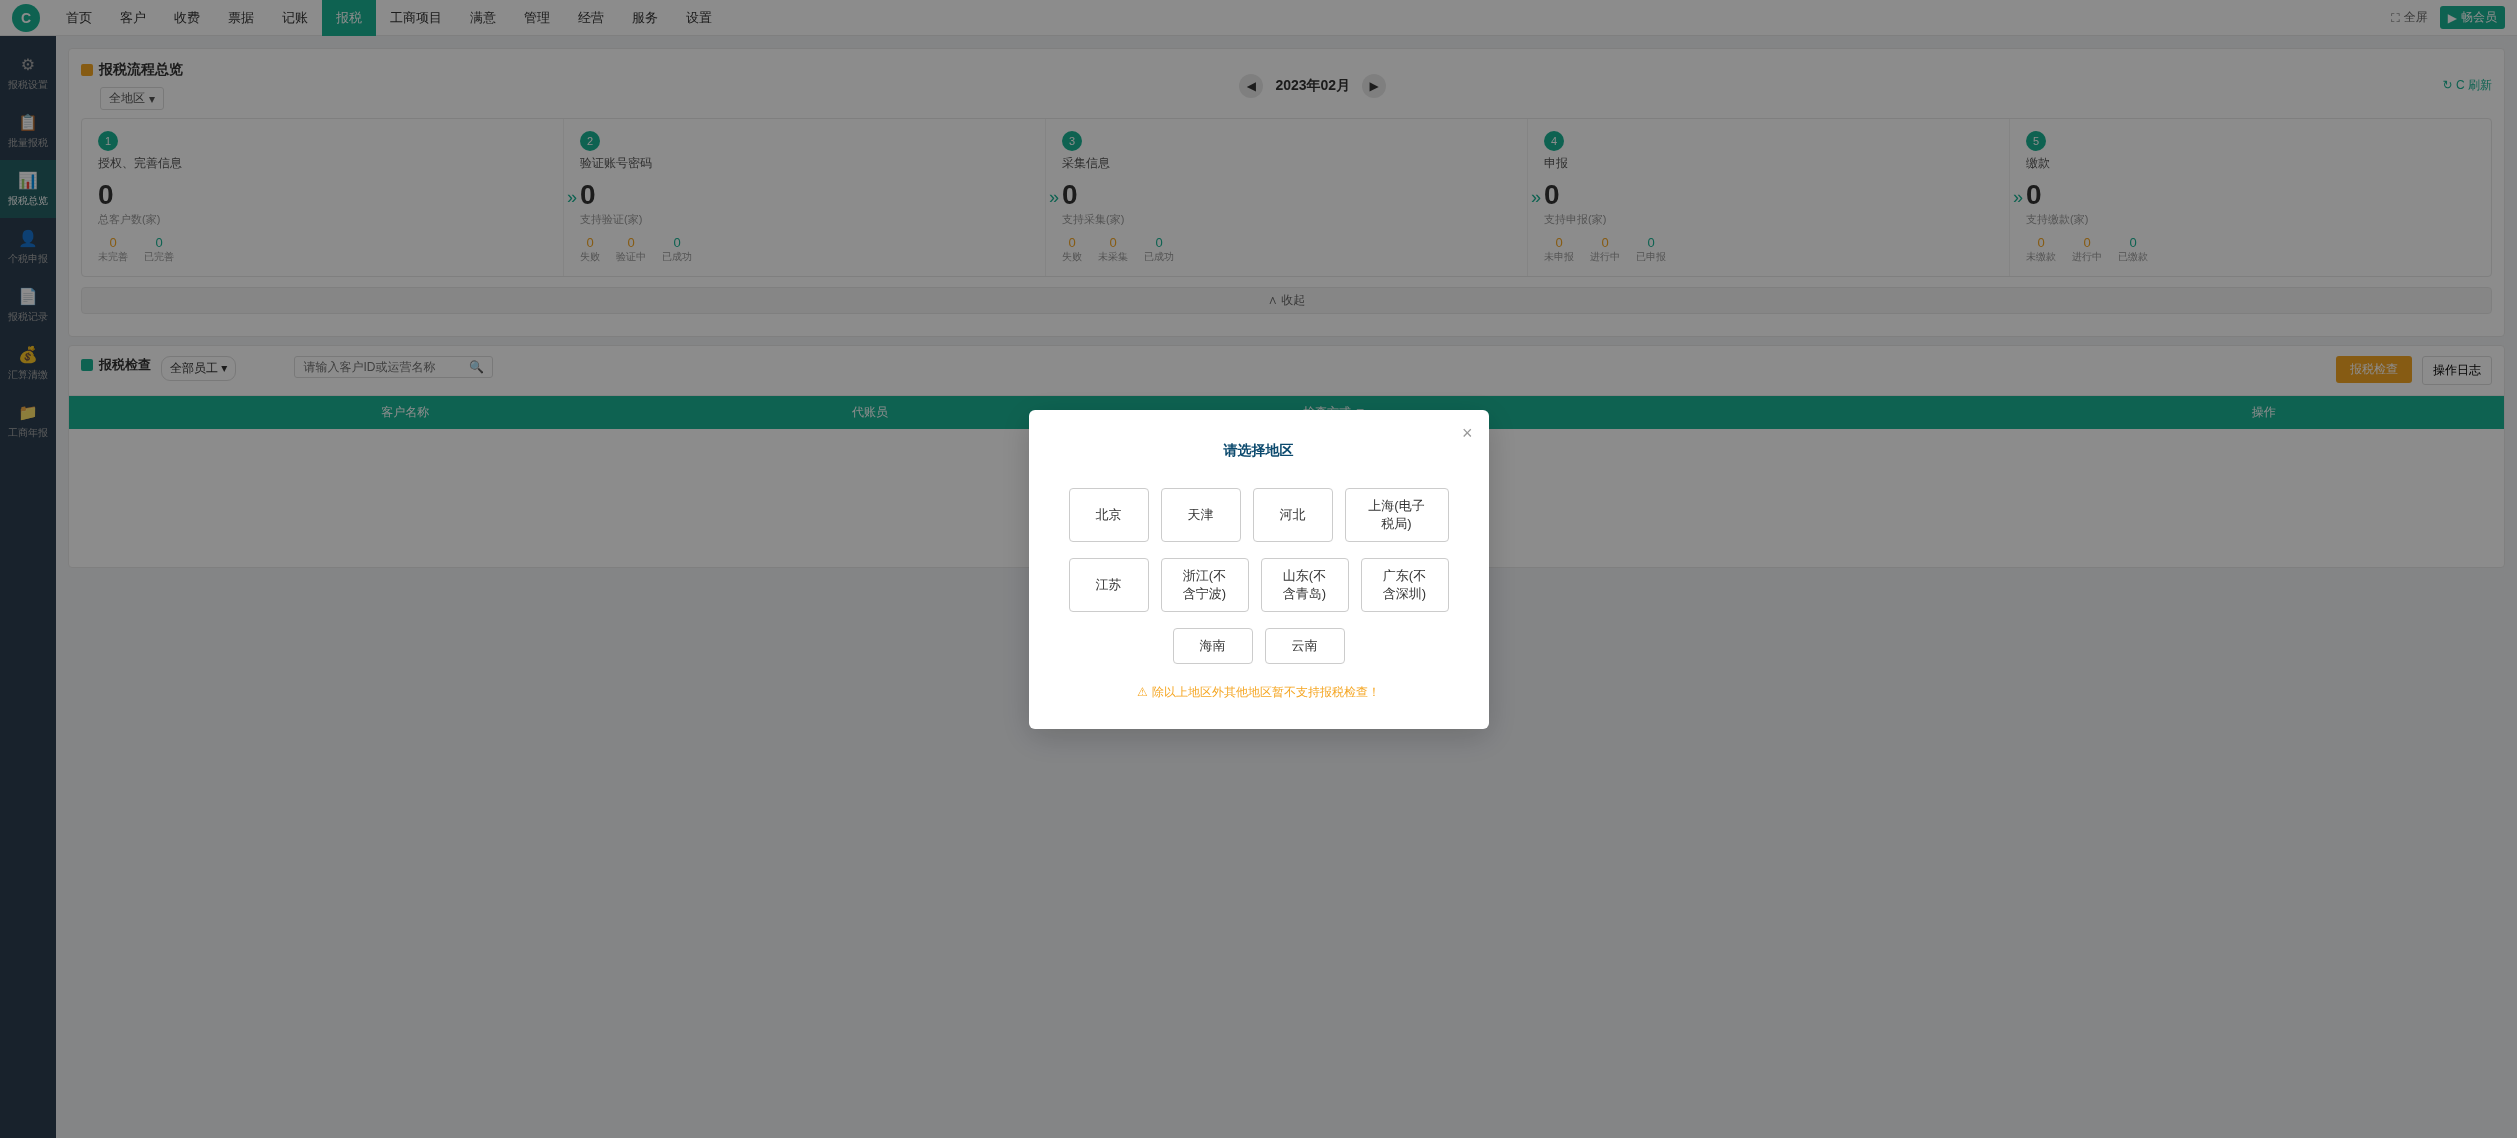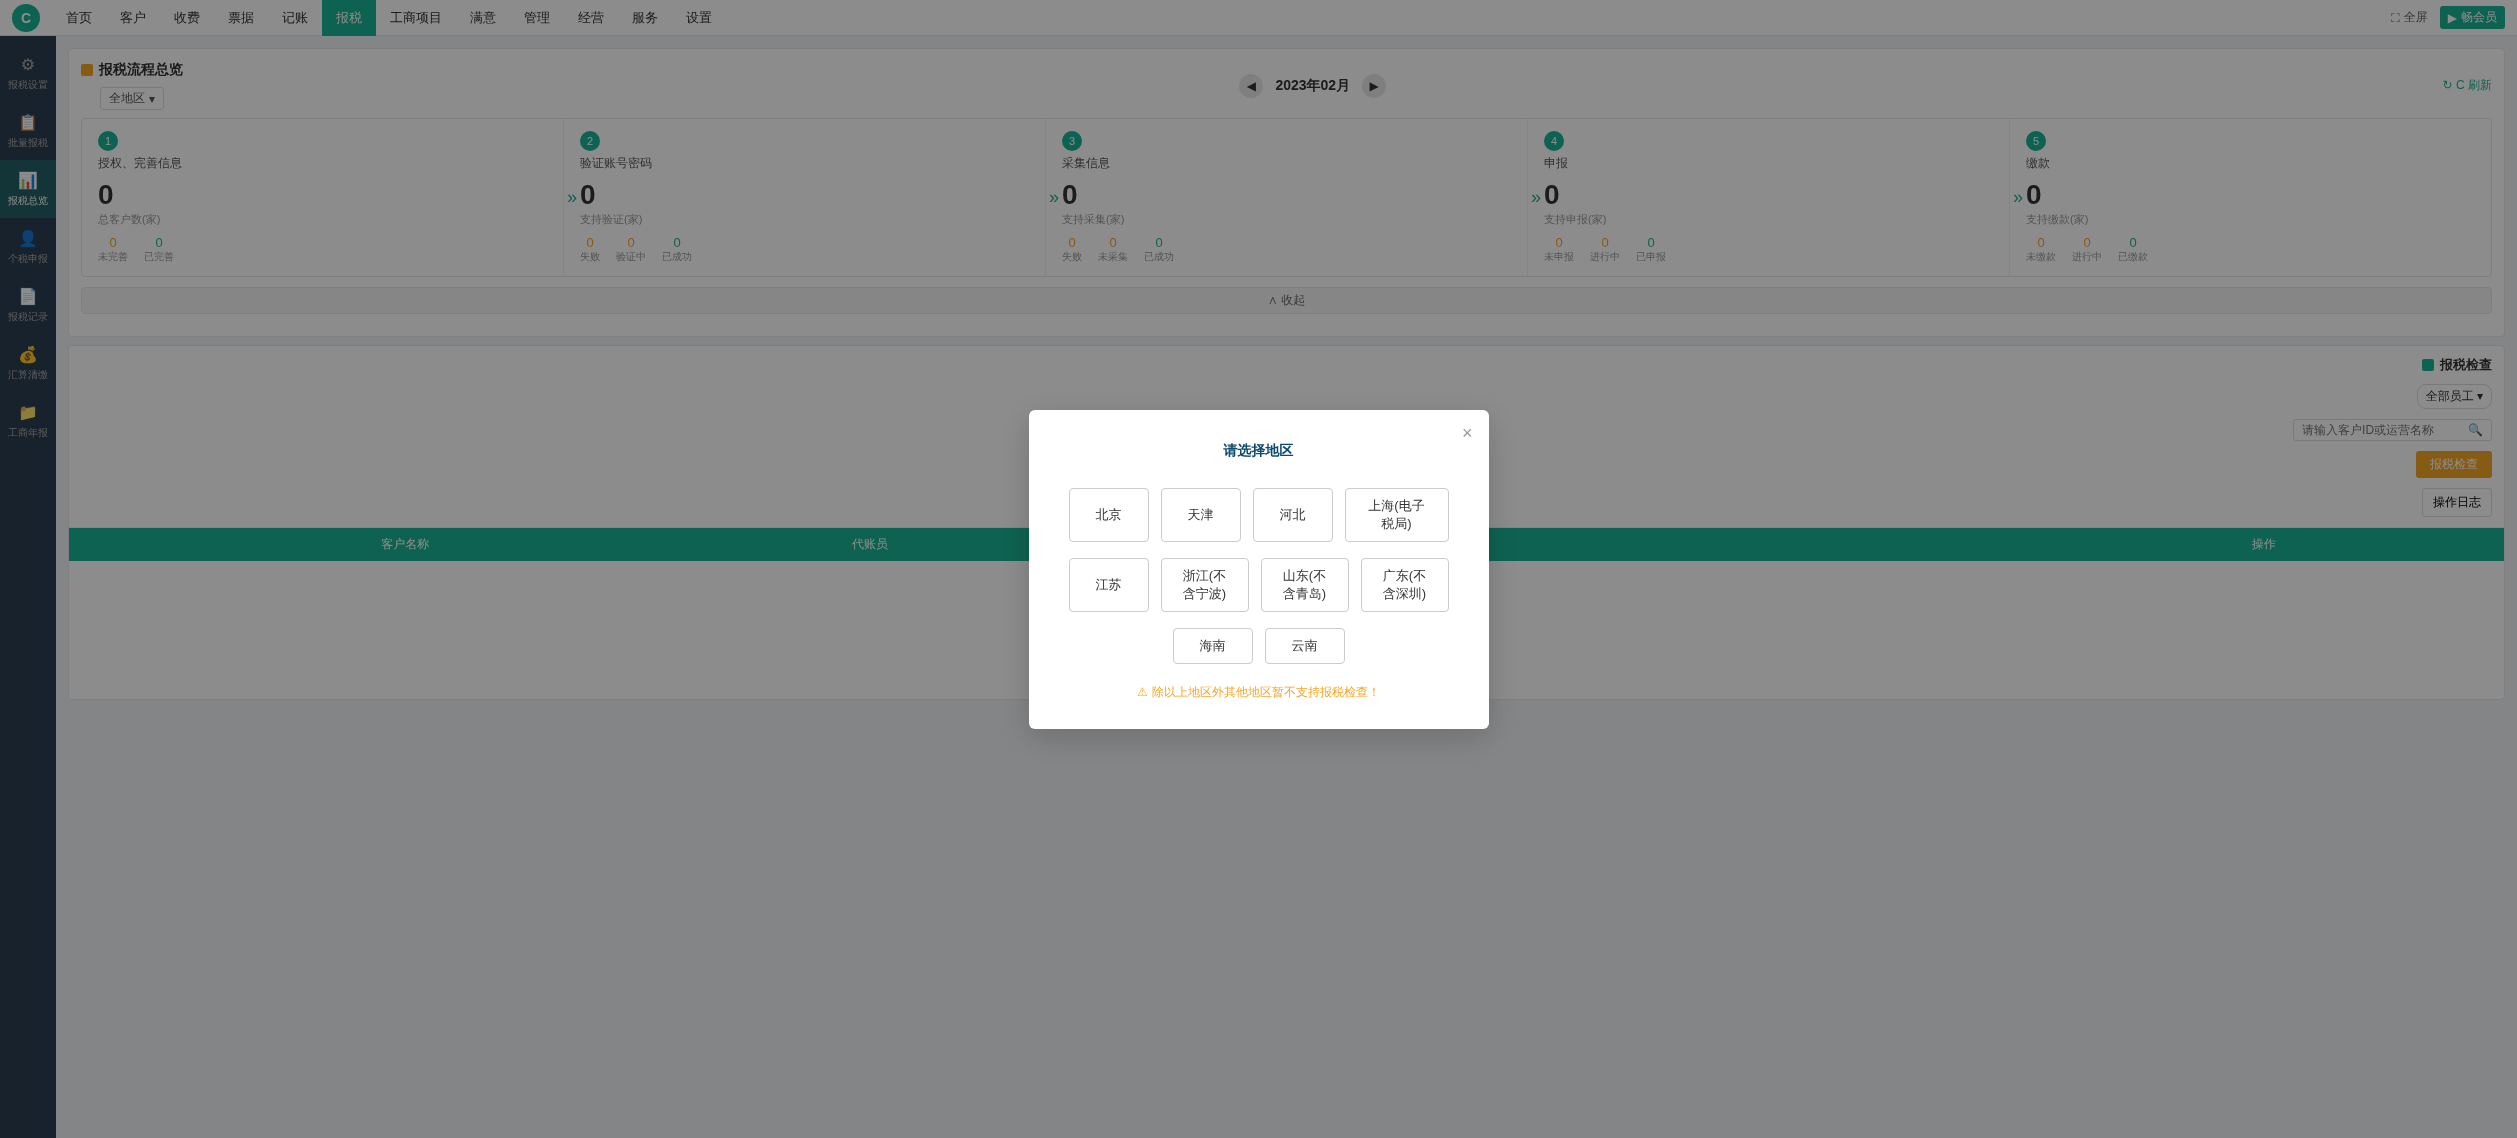--- a/index.html
+++ b/index.html
@@ -204,25 +204,24 @@
     }
 
     
     .tax-check-section {
       background: #fff;
       border-radius: 4px;
       border: 1px solid #e8e8e8;
     }
     .tax-check-header {
       display: flex;
-      align-items: flex-end;
+      align-items: flex-start;
       padding: 10px 12px;
       gap: 10px;
       border-bottom: 1px solid #f0f0f0;
-      flex-direction: column;
     }
     .tax-check-title {
       font-size: 13px;
       font-weight: bold;
       color: #333;
       display: flex;
       align-items: center;
       gap: 6px;
     }
     .employee-filter {

